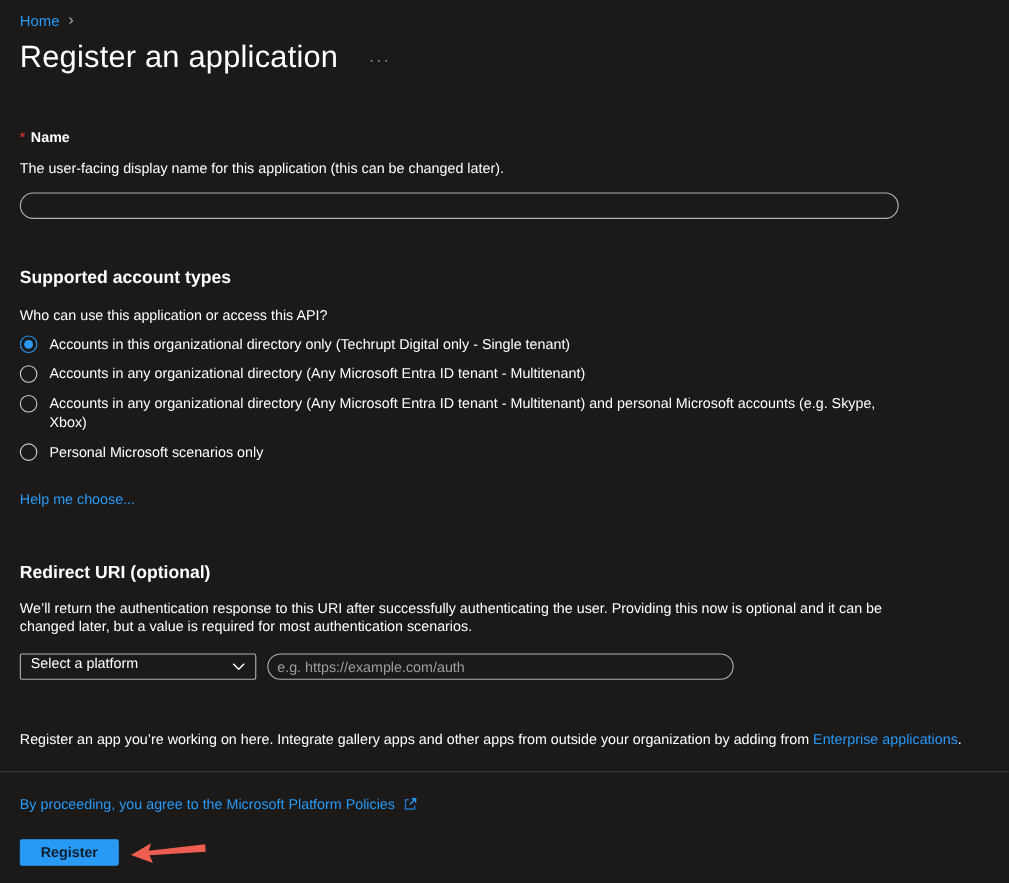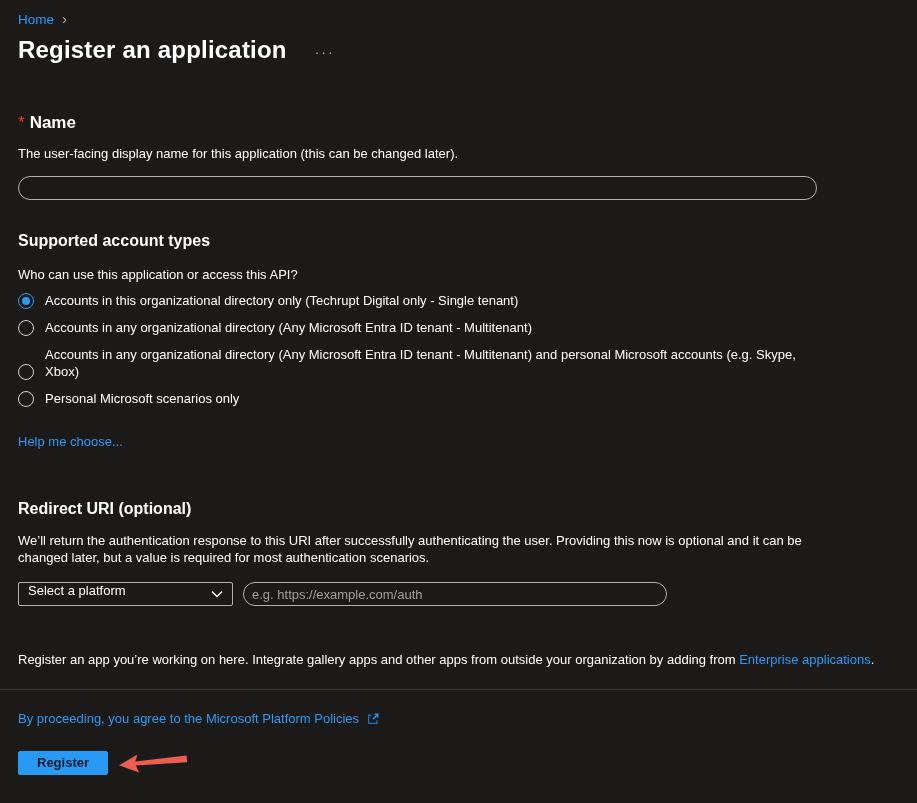--- a/index.html
+++ b/index.html
@@ -14,40 +14,40 @@
     background:var(--background);color:var(--text);
     font-family:"Liberation Sans","DejaVu Sans",sans-serif;font-size:13px;
   }
   .page{padding:12px 18px 0 18px;position:relative;height:100%;}
   
   .breadcrumb{display:flex;align-items:center;gap:8px;font-size:13.5px;}
   .breadcrumb a{color:var(--link);text-decoration:none;cursor:pointer;}
   .crumb-sep{color:#b0aeac;font-size:15px;line-height:1;transform:translateY(-1px);}
   
   .title-row{display:flex;align-items:center;gap:28px;margin-top:9px;}
-  .page-title{font-size:24px;font-weight:700;letter-spacing:.2px;}
+  .page-title{font-size:28px;font-weight:400;letter-spacing:.2px;}
   .more-icon{color:#9d9b99;font-size:14px;letter-spacing:2px;line-height:1;transform:translateY(2px);cursor:pointer;}
   
-  .name-label-row{margin-top:49px;font-size:17px;font-weight:700;}
+  .name-label-row{margin-top:49px;font-size:13px;font-weight:700;}
   .required-marker{color:var(--required);margin-right:5px;font-weight:400;}
   .field-desc{margin-top:13px;line-height:16px;}
   .text-input{
     margin-top:14px;display:block;width:799px;height:24px;
     background:transparent;border:1px solid var(--border);border-radius:12px;
     color:var(--text);font-family:inherit;font-size:13px;padding:0 8px;outline:none;
   }
   .text-input::placeholder{color:var(--muted);}
   
   .section-heading{font-size:16px;font-weight:700;}
-  .h-accounts{margin-top:32px;}
+  .h-accounts{margin-top:45px;}
   .h-redirect{margin-top:51px;}
   .question{margin-top:17px;}
   
   .radio-group{margin-top:3px;}
-  .radio-row{display:flex;align-items:flex-end;gap:11px;margin-top:10px;cursor:pointer;}
+  .radio-row{display:flex;align-items:flex-start;gap:11px;margin-top:10px;cursor:pointer;}
   .radio{
     flex:0 0 auto;width:16px;height:16px;border-radius:50%;
     border:1px solid var(--radio-border);position:relative;margin-top:0.5px;
   }
   .radio.checked{border-color:var(--accent);}
   .radio.checked::after{
     content:"";position:absolute;left:3px;top:3px;width:8px;height:8px;
     border-radius:50%;background:var(--accent);
   }
   .radio-label{line-height:17px;max-width:755px;}

